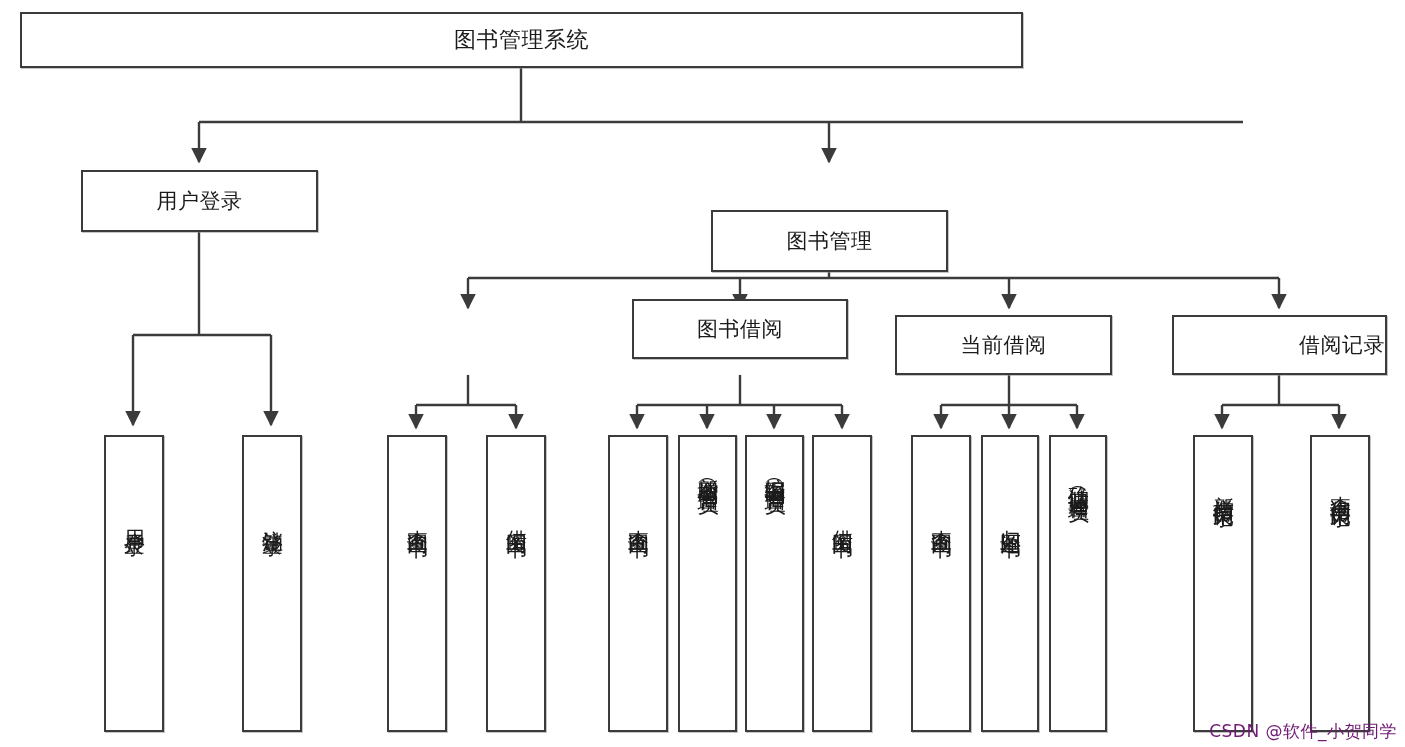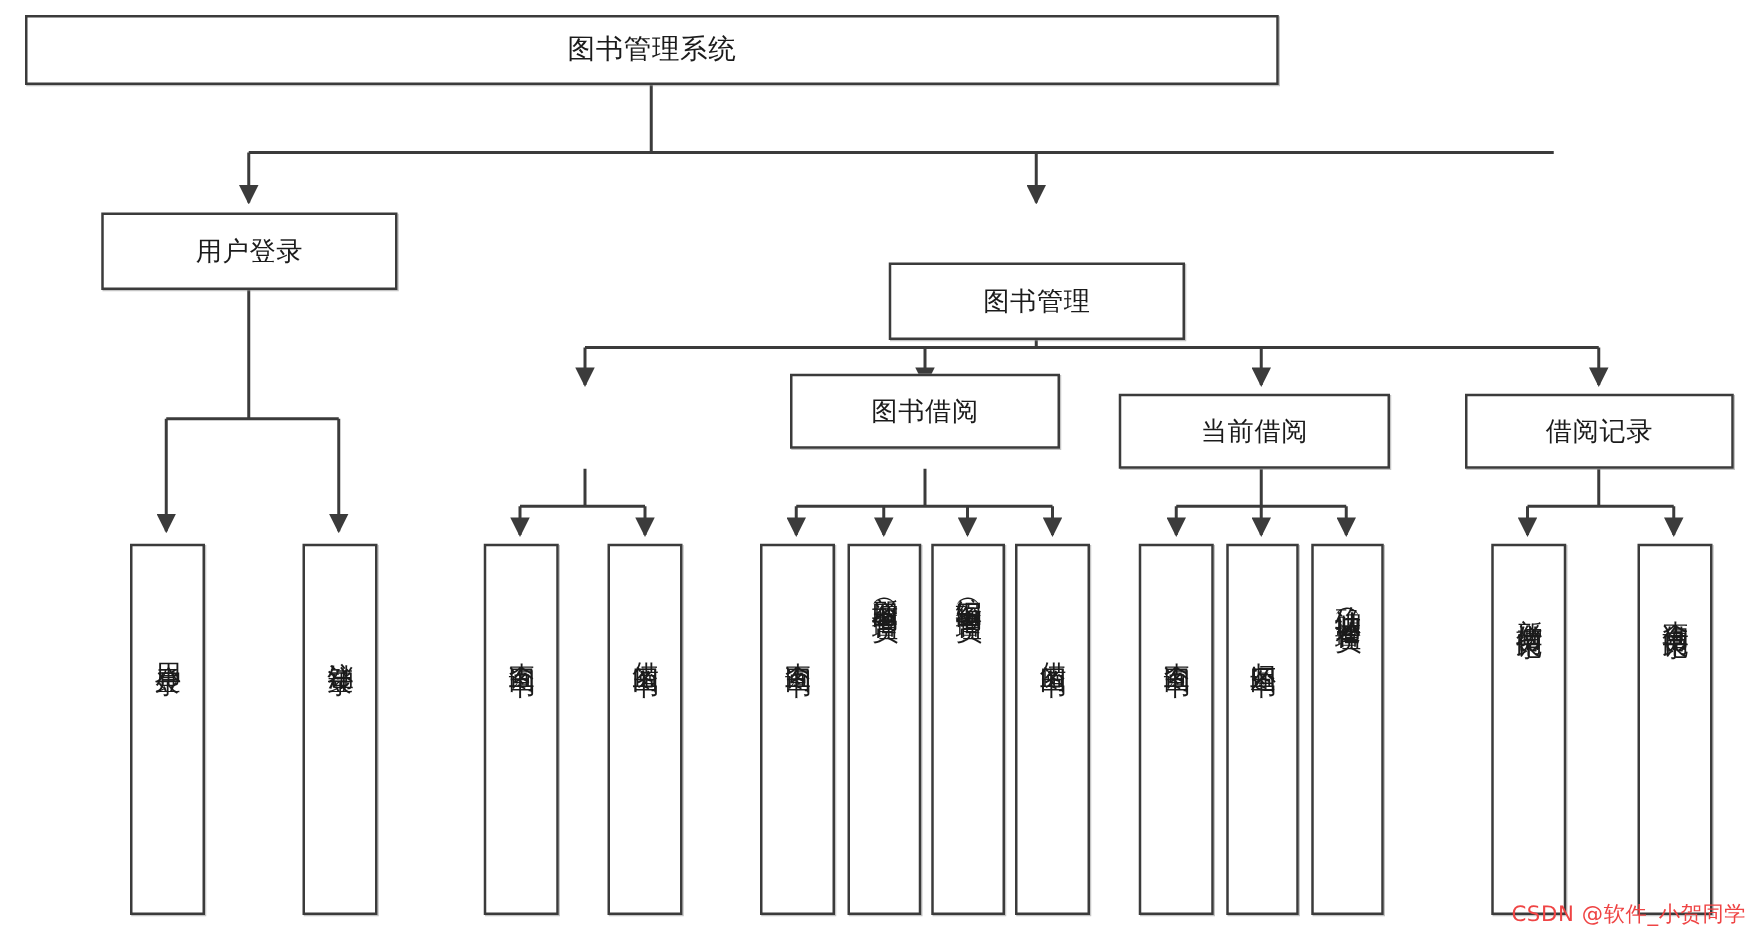--- a/index.html
+++ b/index.html
@@ -70,21 +70,21 @@
     padding-top: 26px;
   }
   .node.vert.rec .label {
     padding-top: 36px;
   }
   #watermark {
     position: absolute;
     right: 8px;
     bottom: 4px;
     font-size: 17px;
-    color: #ef4444;
+    color: #701a75;
     letter-spacing: 0.5px;
     white-space: nowrap;
   }
 </style>
 </head>
 <body>
 
 <div id="canvas">
 
   <svg id="edges" viewBox="0 0 1405 747">
@@ -148,21 +148,21 @@
   <div class="node horiz" style="left:711px; top:170px; width:237px; height:62px;margin-top:40px;">
     <span class="label">图书管理</span>
   </div>
 
   <div class="node horiz" style="left:632px; top:299px; width:216px; height:60px;">
     <span class="label">图书借阅</span>
   </div>
   <div class="node horiz" style="left:895px; top:315px; width:217px; height:60px;">
     <span class="label">当前借阅</span>
   </div>
-  <div class="node horiz" style="left:1172px; top:315px; width:215px; height:60px;">
+  <div class="node horiz" style="left:1172px; top:315px; width:215px; height:60px;justify-content:flex-end;">
     <span class="label">借阅记录</span>
   </div>
 
   <div class="node vert mid" style="left:104px; top:435px; width:60px; height:297px;">
     <span class="label">用户登录</span>
   </div>
   <div class="node vert mid" style="left:242px; top:435px; width:60px; height:297px;">
     <span class="label">注销登录</span>
   </div>
 

